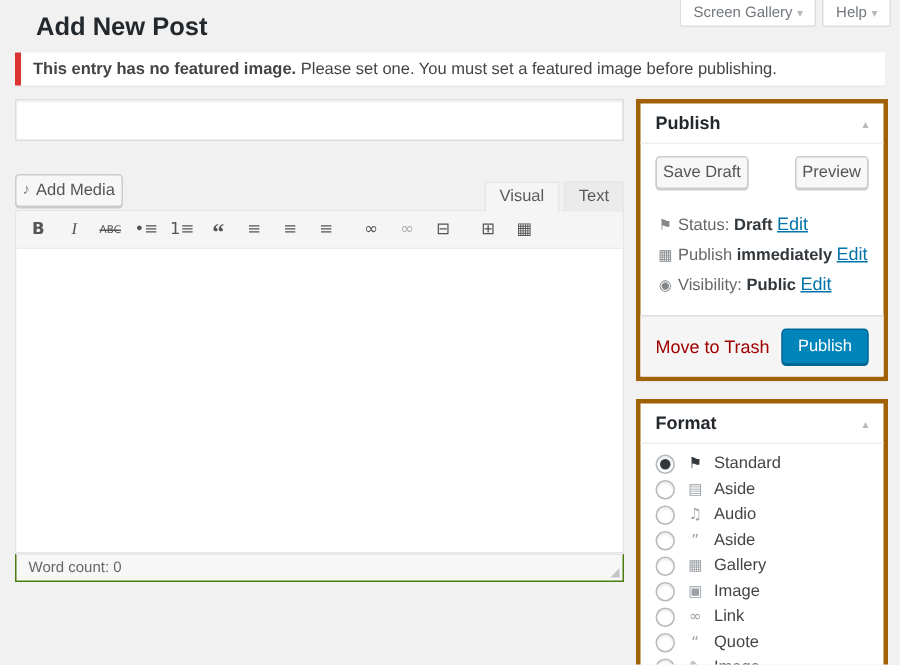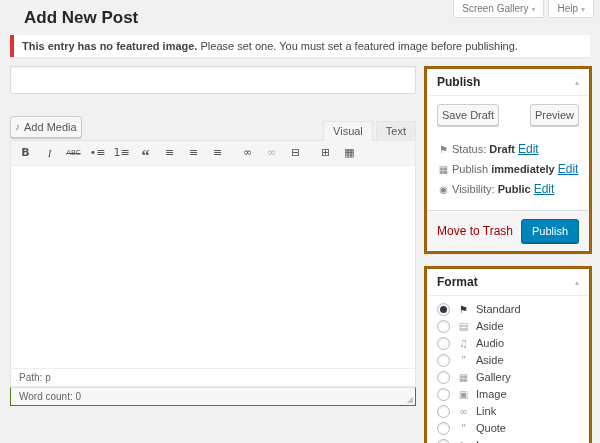--- a/index.html
+++ b/index.html
@@ -158,21 +158,20 @@
         <button class="tb"><span>≡</span></button>
         <span class="tb-gap"></span>
         <button class="tb"><span>∞</span></button>
         <button class="tb tb-dim"><span>∞</span></button>
         <button class="tb"><span>⊟</span></button>
         <span class="tb-gap"></span>
         <button class="tb"><span>⊞</span></button>
         <button class="tb"><span>▦</span></button>
       </div>
       <div class="editor-canvas"></div>
-      <div class="mce-path">Path: p</div>
     </div>
 
     <div class="post-status-info">
       <span>Word count: 0</span>
       <span class="grip">◢</span>
     </div>
   </div>
 
   <div class="sidebar">
 

